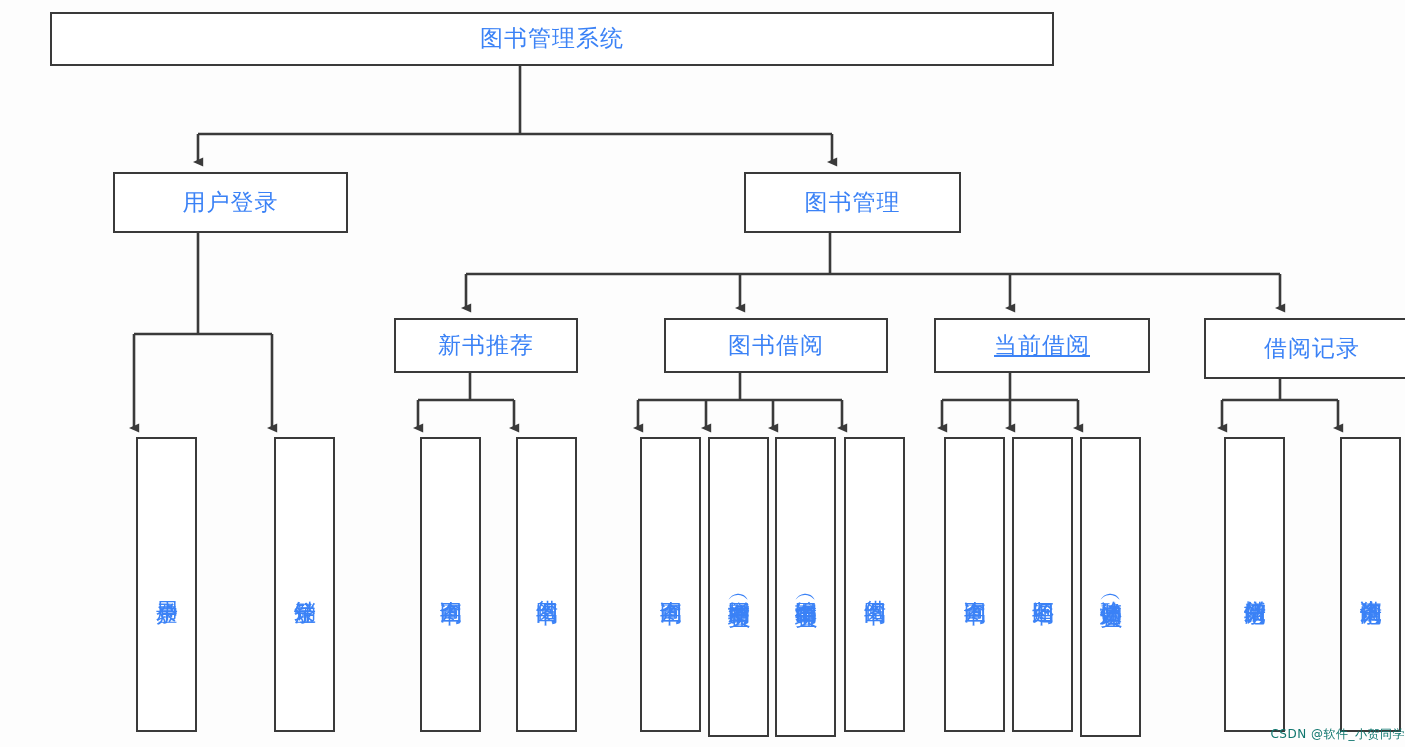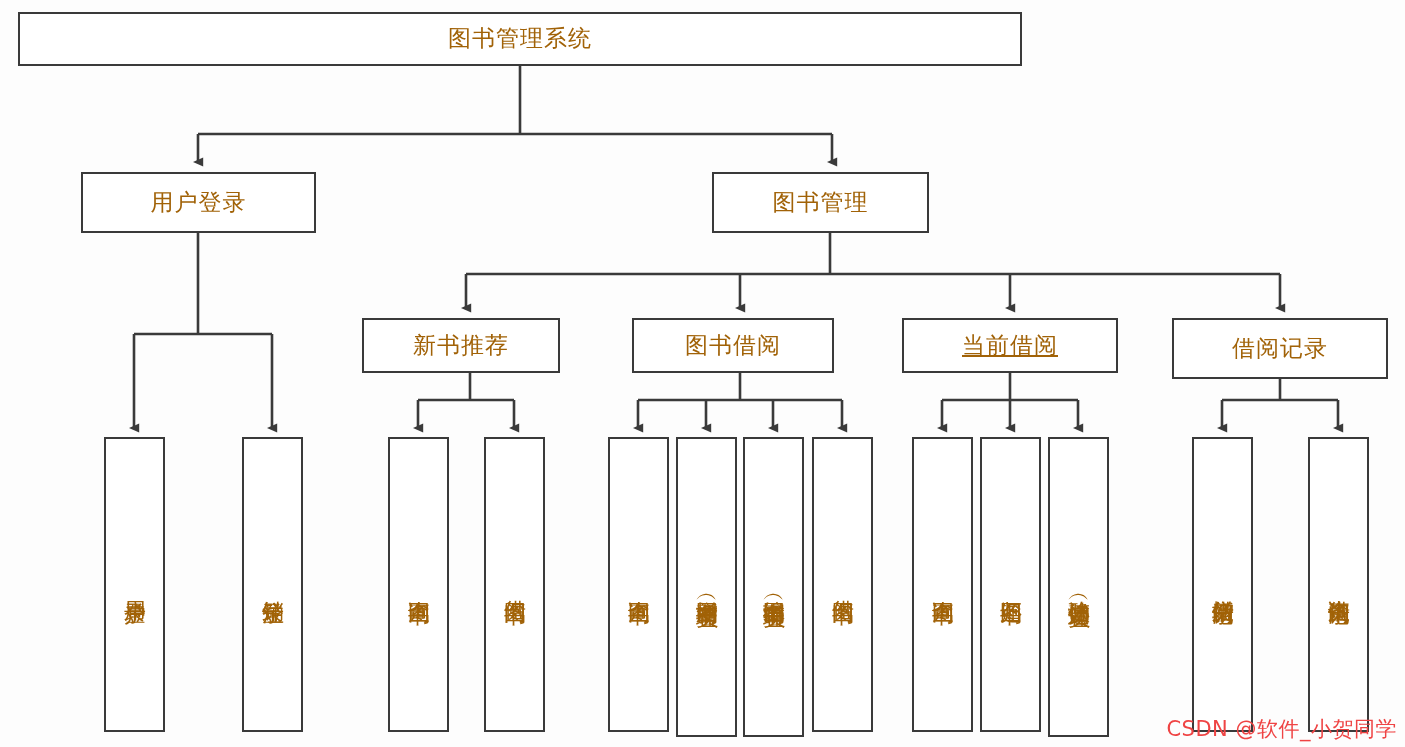--- a/index.html
+++ b/index.html
@@ -24,45 +24,46 @@
     pointer-events: none;
   }
   .node {
     position: absolute;
     box-sizing: border-box;
     border: 2.5px solid #3a3a3a;
     background: #ffffff;
     display: flex;
     align-items: center;
     justify-content: center;
-    color: #a16207;
+    color: #3b82f6;
+    margin-left: 32px;
   }
   .node.horiz {
     font-size: 23px;
     letter-spacing: 1px;
     line-height: 1.2;
   }
   .node.vert {
     font-size: 22px;
     line-height: 1.22;
     letter-spacing: 1px;
   }
   .node.vert .vtext {
     writing-mode: vertical-rl;
     text-orientation: upright;
     white-space: pre-line;
     display: block;
     text-align: center;
   }
   .watermark {
     position: absolute;
-    right: 8px;
+    right: 0;
     bottom: 4px;
-    font-size: 21px;
-    color: #ef4444;
+    font-size: 12px;
+    color: #0f766e;
     letter-spacing: 0.5px;
     font-family: "DejaVu Sans", "Liberation Sans", sans-serif;
     white-space: nowrap;
   }
 </style>
 </head>
 <body>
 
 <div id="canvas">
 
@@ -120,24 +121,24 @@
     <span>图书管理系统</span>
   </div>
 
   <div class="node horiz" style="left:81px; top:172px; width:235px; height:61px;">
     <span>用户登录</span>
   </div>
   <div class="node horiz" style="left:712px; top:172px; width:217px; height:61px;">
     <span>图书管理</span>
   </div>
 
-  <div class="node horiz" style="left:362px; top:318px; width:198px; height:55px;">
+  <div class="node horiz" style="left:362px; top:318px; width:184px; height:55px;">
     <span>新书推荐</span>
   </div>
-  <div class="node horiz" style="left:632px; top:318px; width:202px; height:55px;">
+  <div class="node horiz" style="left:632px; top:318px; width:224px; height:55px;">
     <span>图书借阅</span>
   </div>
   <div class="node horiz" style="left:902px; top:318px; width:216px; height:55px;text-decoration:underline;">
     <span>当前借阅</span>
   </div>
   <div class="node horiz" style="left:1172px; top:318px; width:216px; height:61px;justify-content:center;">
     <span>借阅记录</span>
   </div>
 
   <div class="node vert" style="left:104px; top:437px; width:61px; height:295px;">

